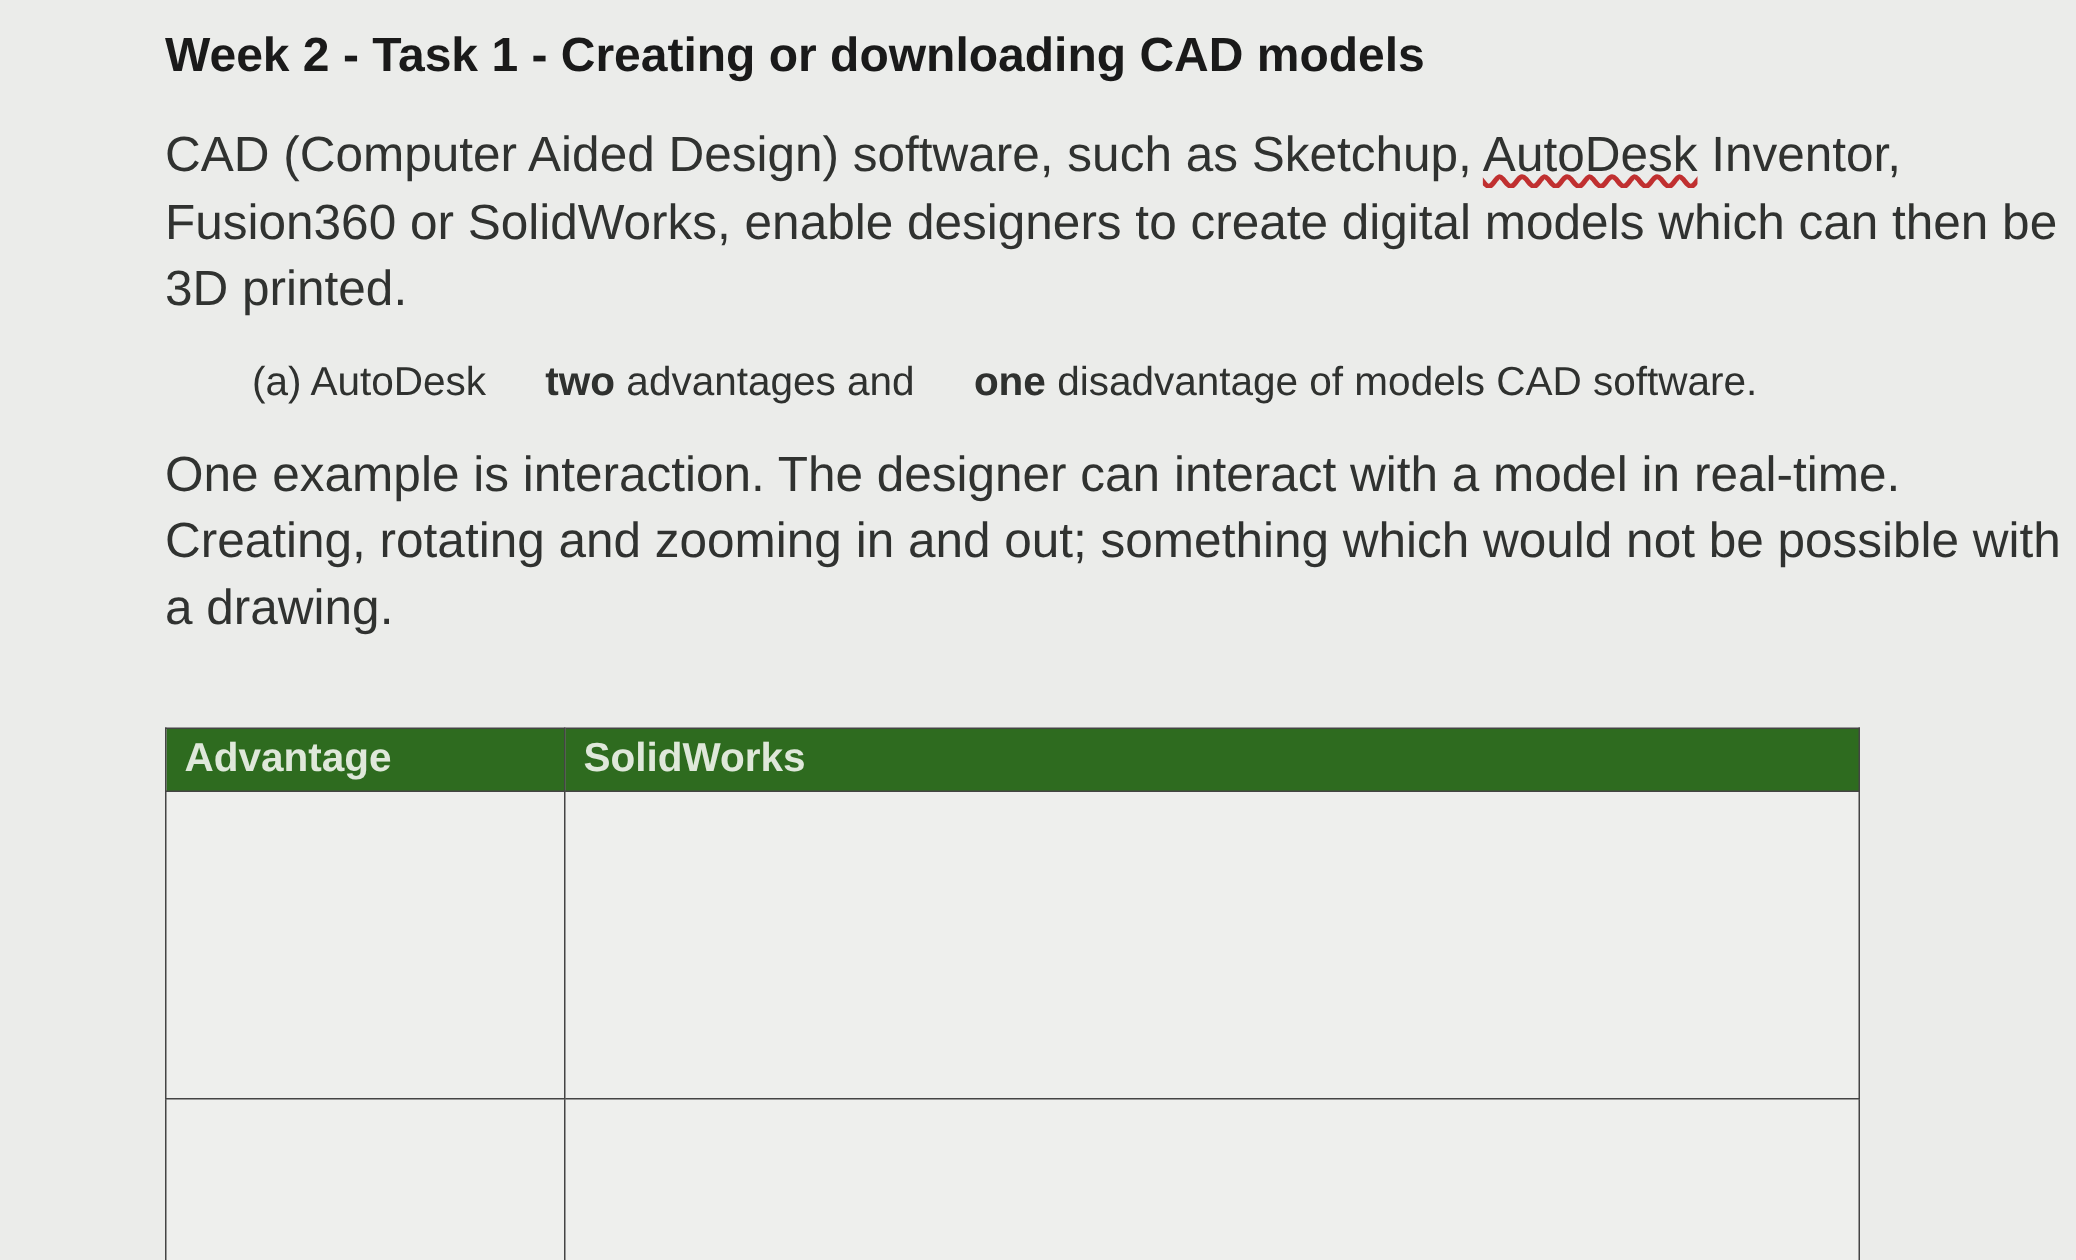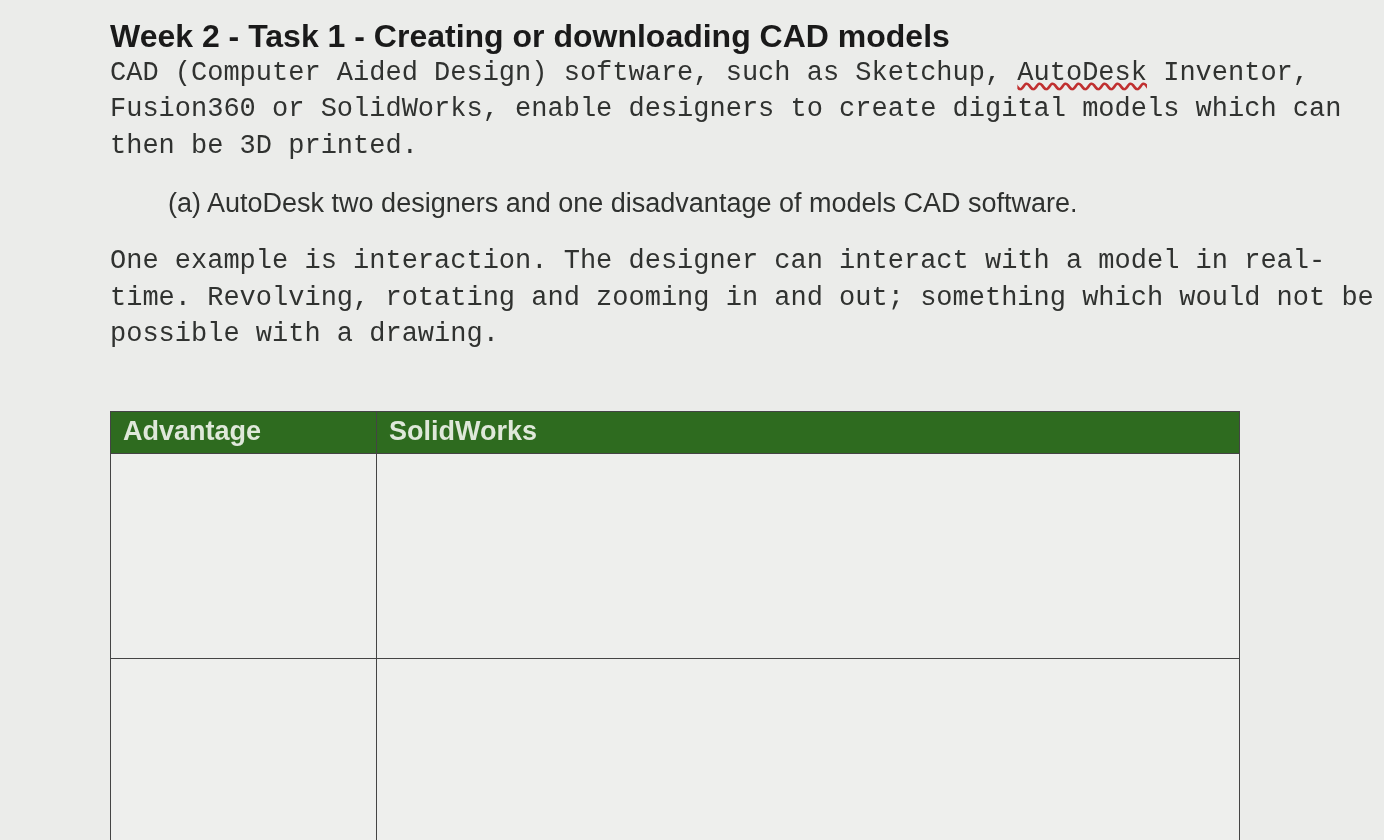--- a/index.html
+++ b/index.html
@@ -13,35 +13,35 @@
       background: #ebecea;
       font-family: Arial, Helvetica, sans-serif;
       color: #2c2c2c;
       padding: 18px 0 0 110px;
       overflow: hidden;
     }
     .heading {
       font-size: 32px;
       font-weight: bold;
       color: #1a1a1a;
+      margin-bottom: 26px;
     }
     .para {
-      font-size: 27px;
+      font-size: 33px;
       line-height: 1.35;
       color: #303230;
       margin-bottom: 24px;
-      font-family: Liberation Mono, monospace;
     }
     .question {
       font-size: 27px;
       color: #2f312f;
       margin-bottom: 24px;
       padding-left: 58px;
     }
-    .b { font-weight: normal; }
+    .b { font-weight: bold; margin-left: 32px; }
     .spellcheck {
       text-decoration: underline wavy #c03030;
       text-decoration-skip-ink: none;
     }
     .table-wrap {
       margin-top: 58px;
     }
     table {
       border-collapse: collapse;
       width: 1130px;
@@ -73,24 +73,24 @@
 </head>
 <body>
 
 <div class="heading">Week 2 - Task 1 - Creating or downloading CAD models</div>
 
 <div class="para">
   <span>CAD (Computer Aided Design) software, such as Sketchup, </span><span class="spellcheck">AutoDesk</span><span> Inventor, Fusion360 or SolidWorks, enable designers to create digital models which can then be 3D printed.</span>
 </div>
 
 <div class="question">
-  <span>(a)</span><span> AutoDesk </span><span class="b">two</span><span> designers and </span><span class="b">one</span><span> disadvantage of models CAD software.</span>
+  <span>(a)</span><span> AutoDesk </span><span class="b">two</span><span> advantages and </span><span class="b">one</span><span> disadvantage of models CAD software.</span>
 </div>
 
-<div class="para">One example is interaction. The designer can interact with a model in real-time. Revolving, rotating and zooming in and out; something which would not be possible with a drawing.</div>
+<div class="para">One example is interaction. The designer can interact with a model in real-time. Creating, rotating and zooming in and out; something which would not be possible with a drawing.</div>
 
 <div class="table-wrap">
   <table>
     <colgroup>
       <col class="col-adv">
       <col class="col-desc">
     </colgroup>
     <thead>
       <tr>
         <th>Advantage</th>

